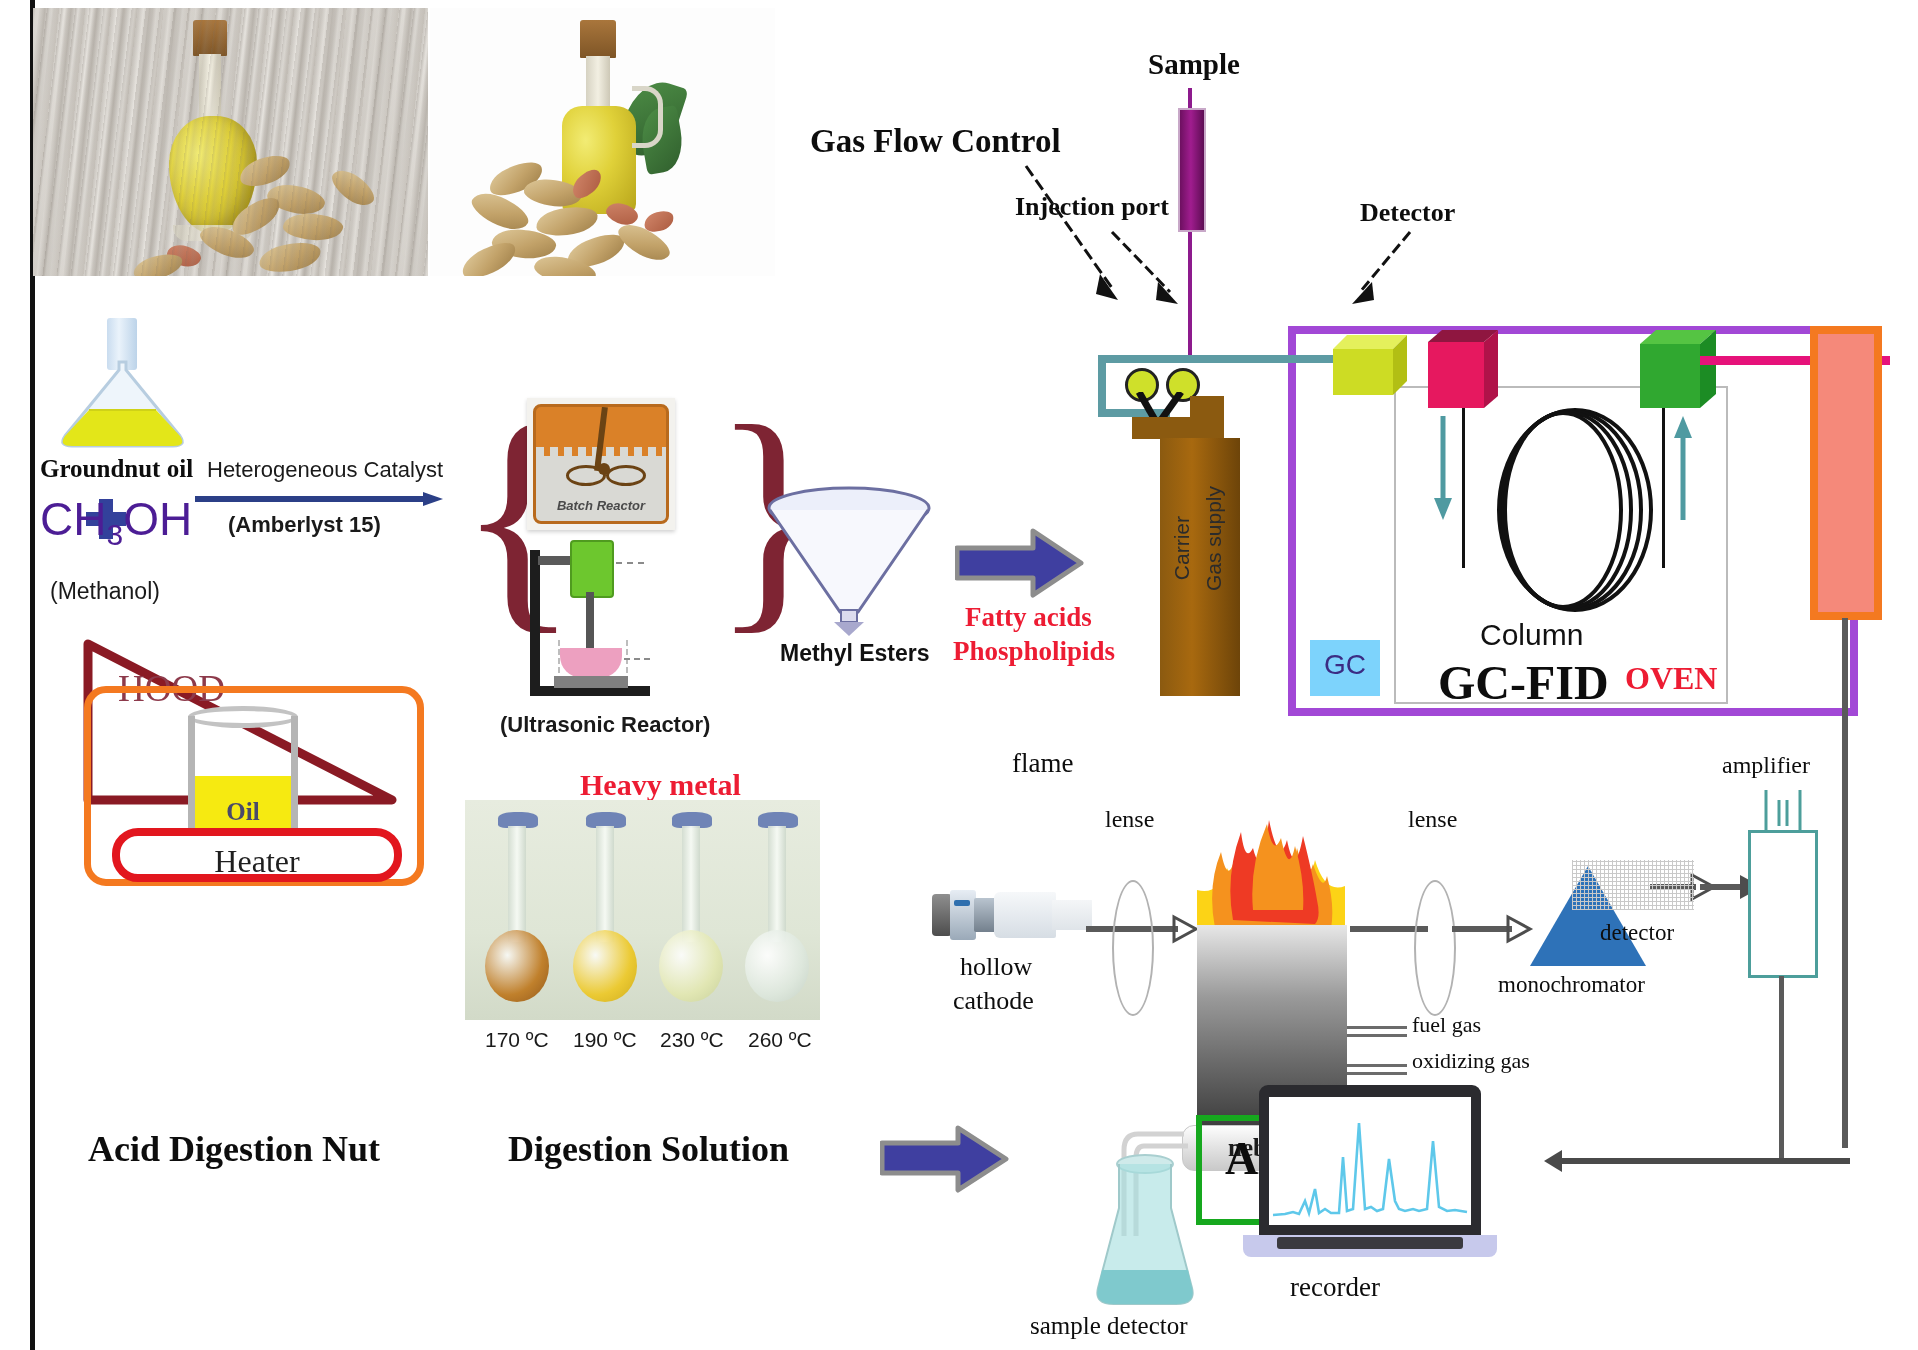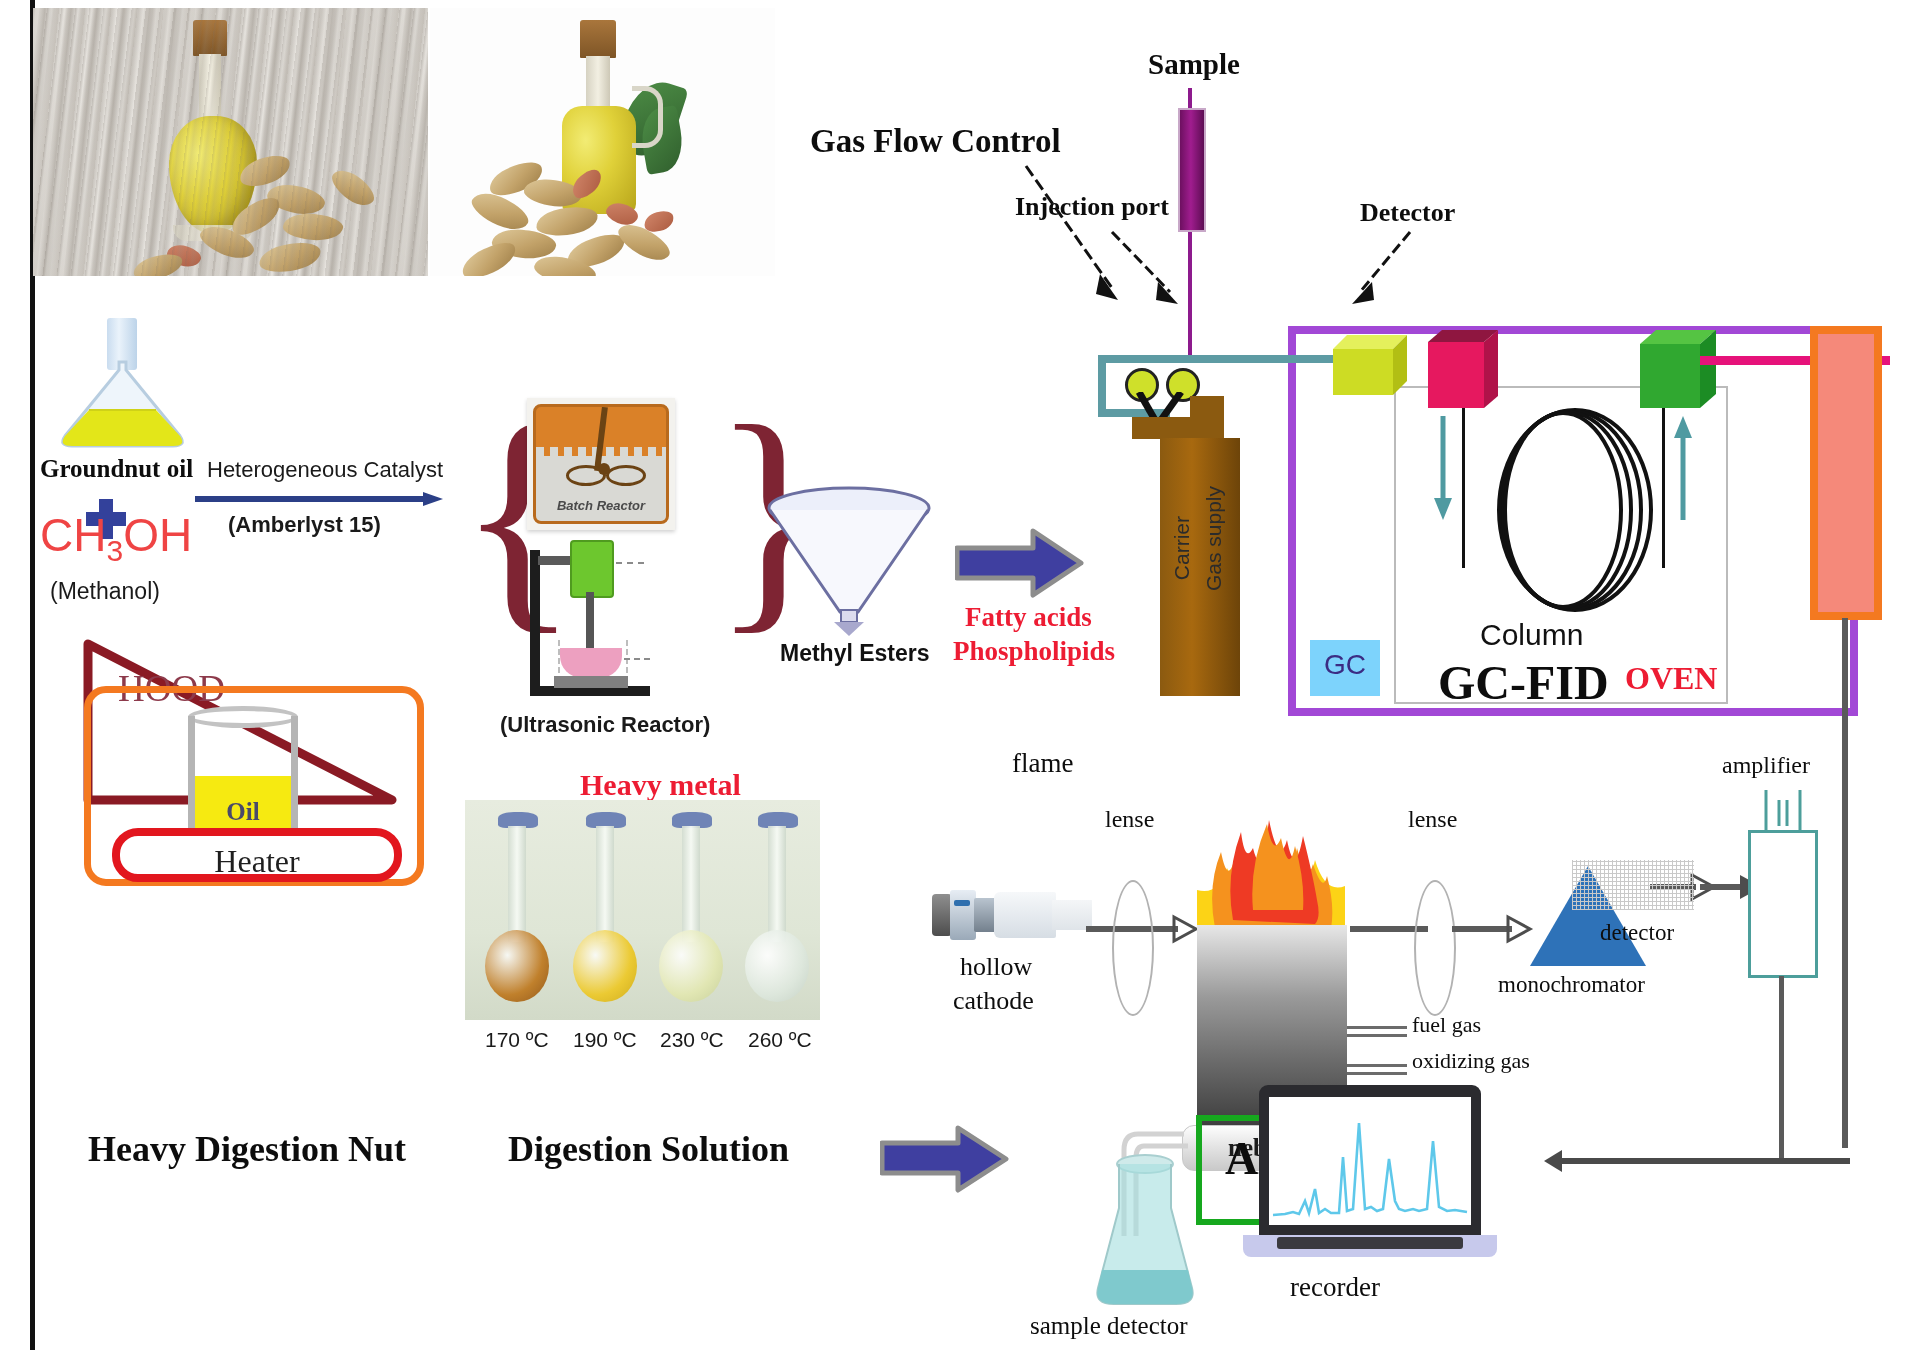--- a/index.html
+++ b/index.html
@@ -135,21 +135,21 @@
      <path d="M44 92 L20 118 Q13 128 27 128 L128 128 Q142 128 135 118 L111 92 Z" fill="#e3e619" stroke="none"></path>
      <path d="M44 92 L111 92" stroke="#cfd217" stroke-width="2"></path>
    </svg>
  </div>
  <div class="lbl bold-serif" style="left:40px;top:455px;font-size:25px;">Groundnut oil</div>
 
  <svg class="abs" style="left:78px;top:495px;" width="56" height="56">
    <path d="M21 4 h14 v13 h13 v14 h-13 v13 h-14 v-13 h-13 v-14 h13 z" fill="#33419b"></path>
  </svg>
 
- <div class="lbl" style="left:40px;top:508px;font-family:'Liberation Sans',sans-serif;font-size:46px;color:#ef4444;">
+ <div class="lbl" style="left:40px;top:492px;font-family:'Liberation Sans',sans-serif;font-size:46px;color:#4c1d95;">
    <span>CH</span><span style="font-size:30px;vertical-align:sub;">3</span><span>OH</span>
  </div>
  <div class="lbl sans" style="left:50px;top:578px;font-size:23px;">(Methanol)</div>
 
  <div class="lbl sans" style="left:207px;top:457px;font-size:22px;font-weight:400;">Heterogeneous Catalyst</div>
  <div class="abs" style="left:195px;top:492px;width:250px;height:14px;">
    <div style="position:absolute;left:0;top:4px;width:230px;height:6px;background:#2b3f87;"></div>
    <div style="position:absolute;left:228px;top:0px;width:0;height:0;border-top:7px solid transparent;border-bottom:7px solid transparent;border-left:20px solid #2b3f87;"></div>
  </div>
  <div class="lbl sans" style="left:228px;top:512px;font-size:22px;font-weight:600;">(Amberlyst 15)</div>
@@ -309,21 +309,21 @@
    <div class="rim" style="left:0px;top:0px;width:110px;height:22px;"></div>
    <div class="glass" style="left:0px;top:10px;width:110px;height:142px;"></div>
    <div class="oil" style="left:7px;top:70px;width:96px;height:76px;"></div>
    <div style="position:absolute;left:0;top:92px;width:110px;text-align:center;font-family:'Liberation Serif',serif;font-weight:bold;font-size:25px;color:#4a4a6a;">Oil</div>
  </div>
 
  <div id="heater-box" style="left:112px;top:828px;width:290px;height:54px;">
    <div style="position:absolute;left:0;top:7px;width:100%;text-align:center;font-family:'Liberation Serif',serif;font-size:32px;color:#1f1f1f;">Heater</div>
  </div>
 
- <div class="lbl bold-serif" style="left:88px;top:1128px;font-size:36px;">Heavy Digestion Nut</div>
+ <div class="lbl bold-serif" style="left:88px;top:1128px;font-size:36px;">Acid Digestion Nut</div>
 
  <div class="lbl red-bold" style="left:580px;top:768px;font-size:30px;">Heavy metal</div>
 
  <div id="digest-photo">
    <div class="vflask" style="left:16px;top:12px;width:72px;height:192px;">
      <div class="stopper" style="left:17px;top:0px;width:40px;height:16px;"></div>
      <div class="stem" style="left:27px;top:14px;width:18px;height:116px;"></div>
      <div class="bulb" style="left:4px;top:118px;width:64px;height:72px;background:radial-gradient(ellipse at 35% 35%, rgba(255,255,255,.75), rgba(190,120,30,.92) 60%, rgba(140,80,18,.95));"></div>
    </div>
    <div class="vflask" style="left:104px;top:12px;width:72px;height:192px;">

